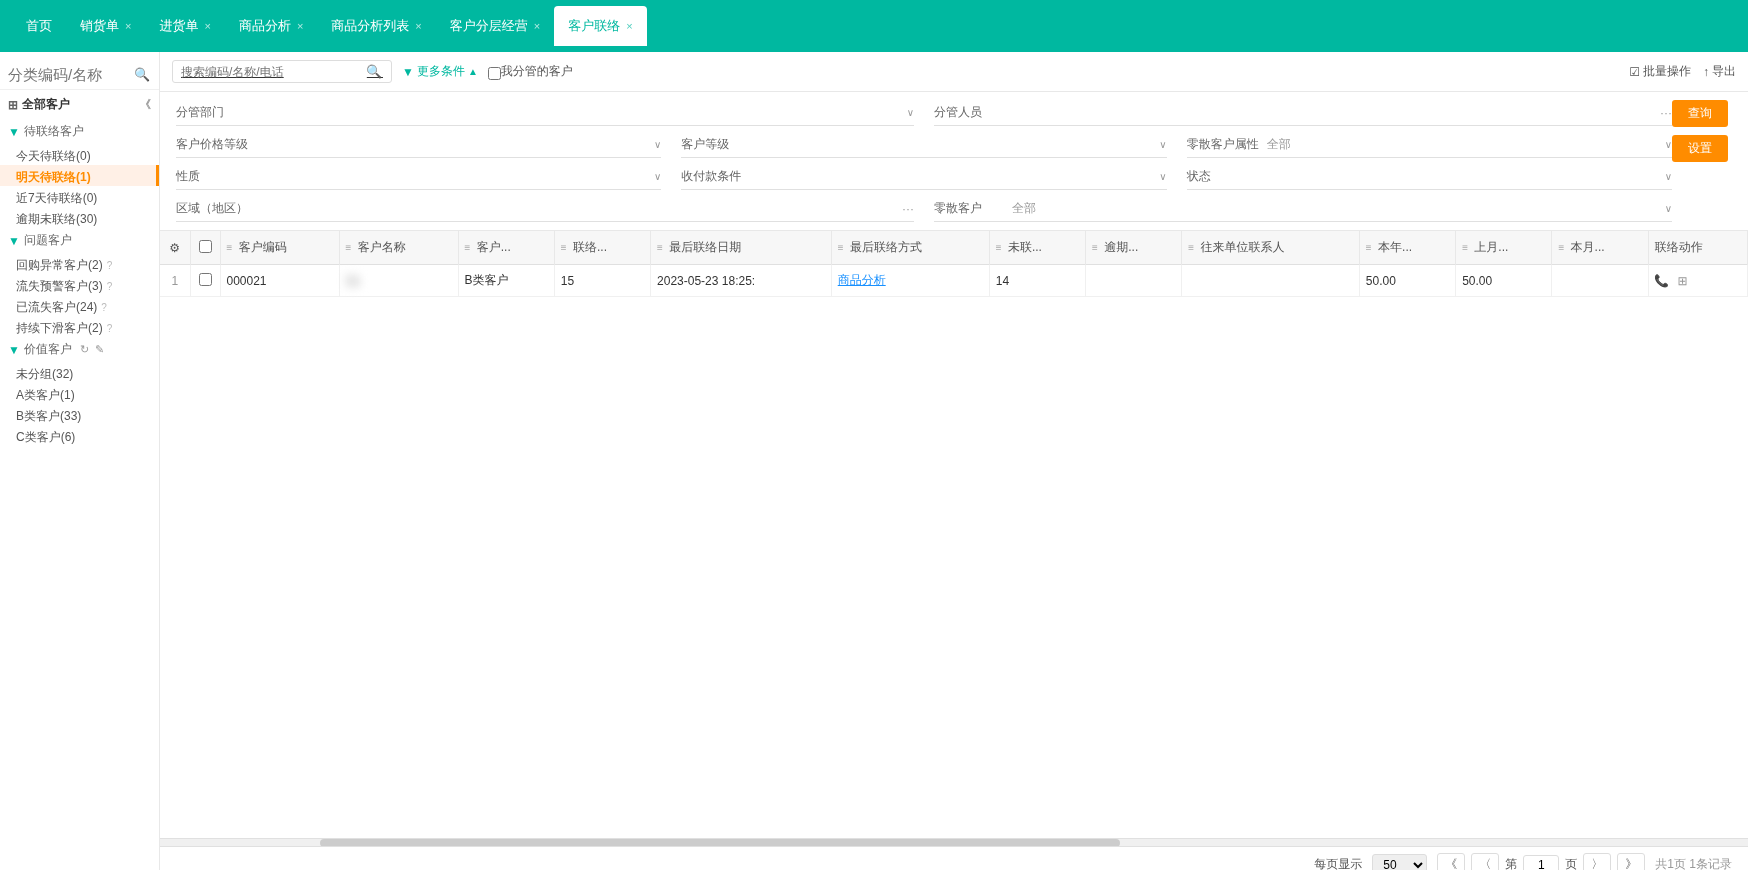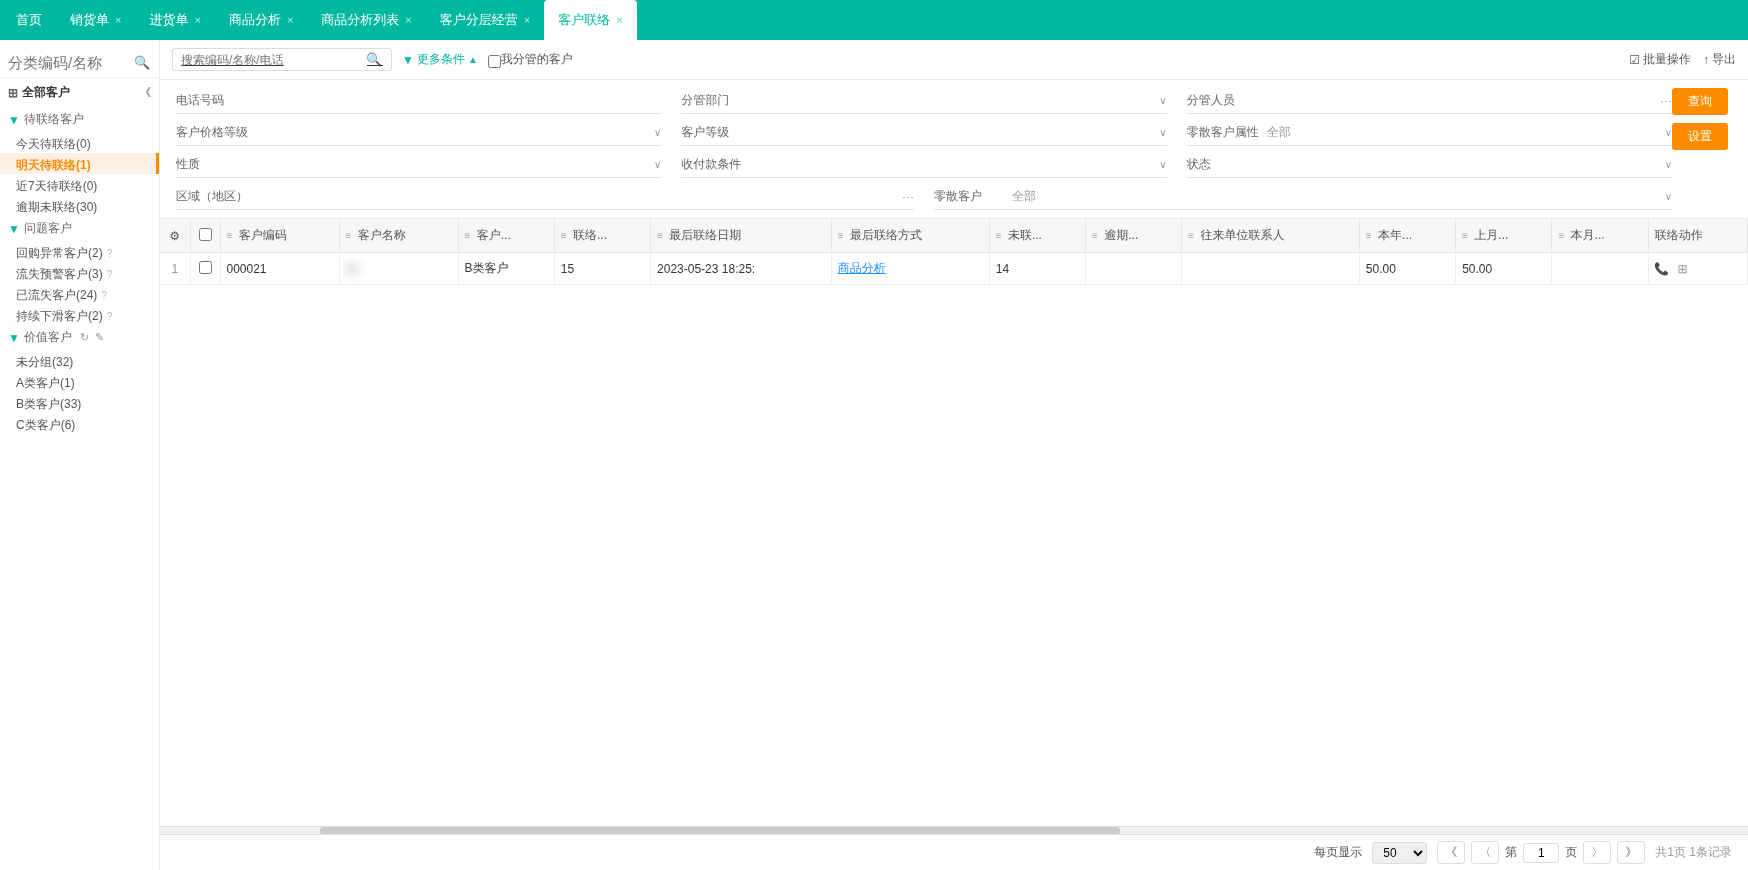--- a/index.html
+++ b/index.html
@@ -1,19 +1,19 @@
 <!DOCTYPE html>
 <html><head>
   <meta charset="utf-8">
   <style>
     * { margin: 0; padding: 0; box-sizing: border-box; }
     body { font-family: 'Microsoft YaHei', Arial, sans-serif; font-size: 12px; background: #f5f5f5; color: #333; width: 1748px; min-height: 870px; overflow-x: auto; }
 
     
-    .top-nav { display: flex; align-items: center; background: #00b8a0; height: 40px; padding: 0 2px; gap: 0; }
+    .top-nav { display: flex; align-items: center; background: #00b8a0; height: 52px; padding: 0 12px; gap: 0; }
     .nav-item { color: #fff; padding: 0 14px; height: 40px; display: flex; align-items: center; font-size: 13px; cursor: pointer; white-space: nowrap; }
     .nav-item.active { background: #fff; color: #00b8a0; border-radius: 4px 4px 0 0; }
     .nav-item .close-x { margin-left: 6px; font-size: 11px; opacity: 0.7; }
     .nav-home { font-size: 13px; }
 
     
     .main-layout { display: flex; height: calc(870px - 40px); }
 
     
     .sidebar { width: 160px; background: #fff; border-right: 1px solid #e8e8e8; overflow-y: auto; flex-shrink: 0; padding: 8px 0; }
@@ -220,24 +220,20 @@
           <span>导出</span>
         </div>
       </div>
     </div>
 
     <div class="filter-panel">
       <div style="display:flex;align-items:flex-start;gap:0;">
         <div style="flex:1;">
 
           <div class="filter-row">
-            <div class="filter-cell">
-              <span class="filter-label">电话号码</span>
-              <input class="filter-input" type="text" value="" style="">
-            </div>
             <div class="filter-cell">
               <span class="filter-label">分管部门</span>
               <div class="filter-select">
                 <span class="filter-select-text"></span>
                 <span class="filter-dropdown-icon">∨</span>
               </div>
             </div>
             <div class="filter-cell">
               <span class="filter-label">分管人员</span>
               <div class="filter-select">

